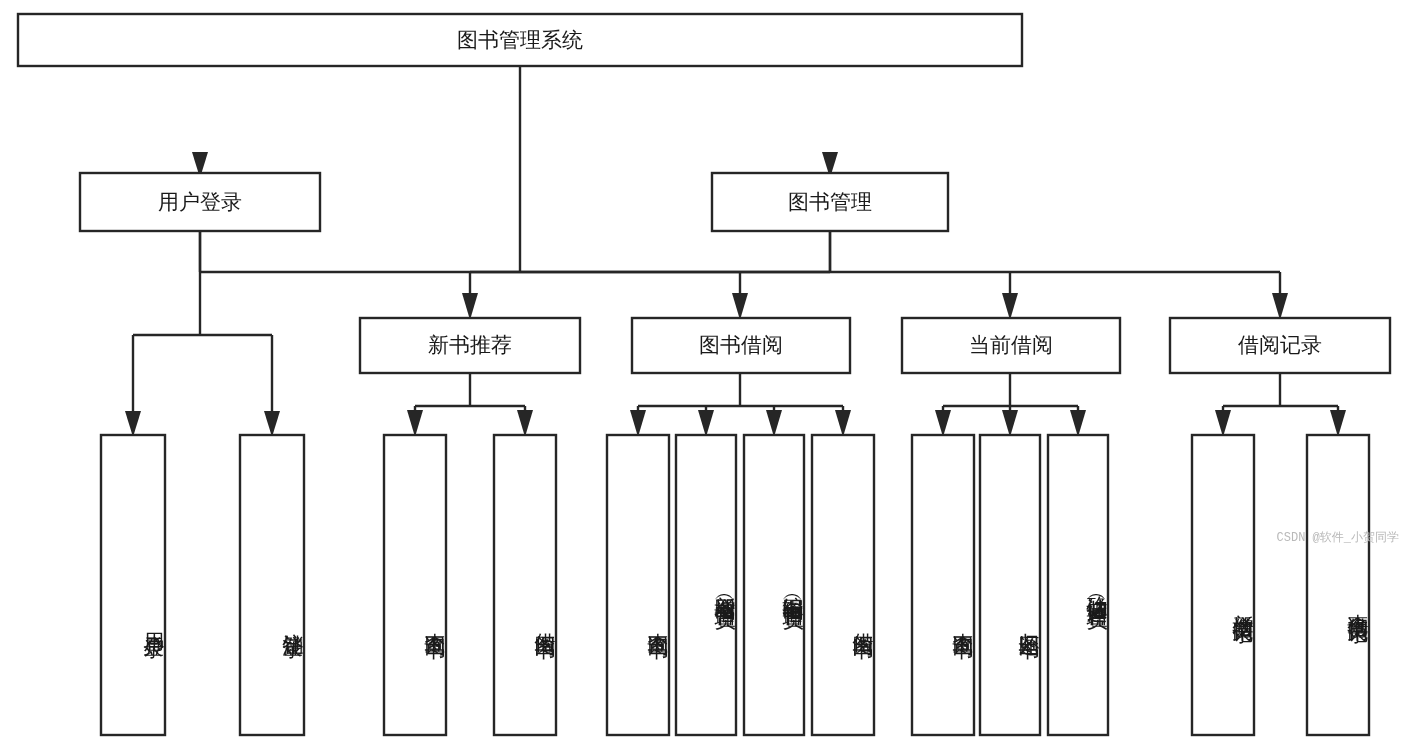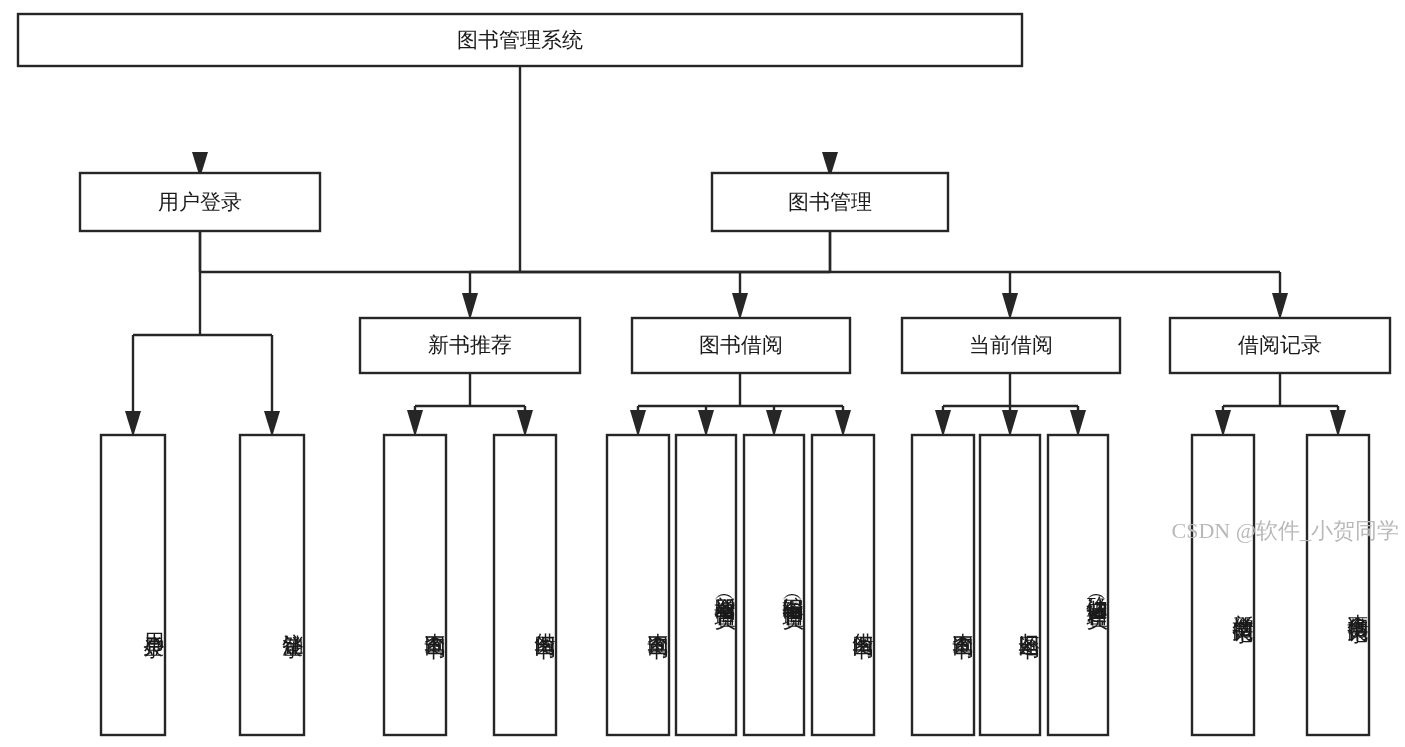--- a/index.html
+++ b/index.html
@@ -59,22 +59,22 @@
     white-space: nowrap;
     pointer-events: none;
     display: flex;
     align-items: flex-start;
     justify-content: center;
   }
   .watermark {
     position: absolute;
     right: 6px;
     bottom: 4px;
-    font-family: Liberation Serif, serif;
-    font-size: 22px;
+    font-family: Liberation Mono, monospace;
+    font-size: 12px;
     color: #b9b9b9;
     white-space: nowrap;
     pointer-events: none;
   }
 </style>
 </head>
 <body>
 
 <div id="diagram-root">
 

